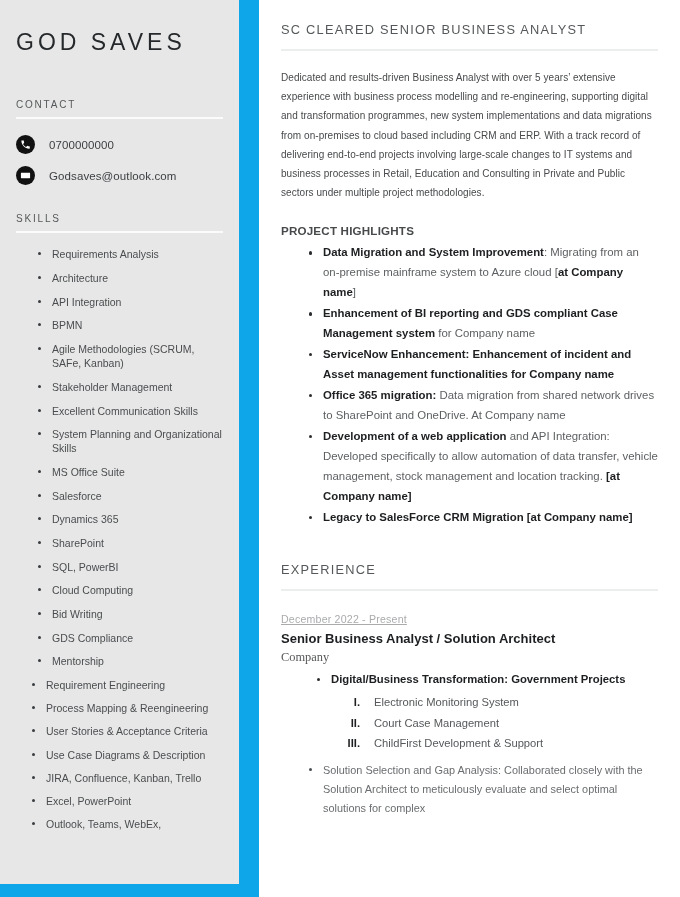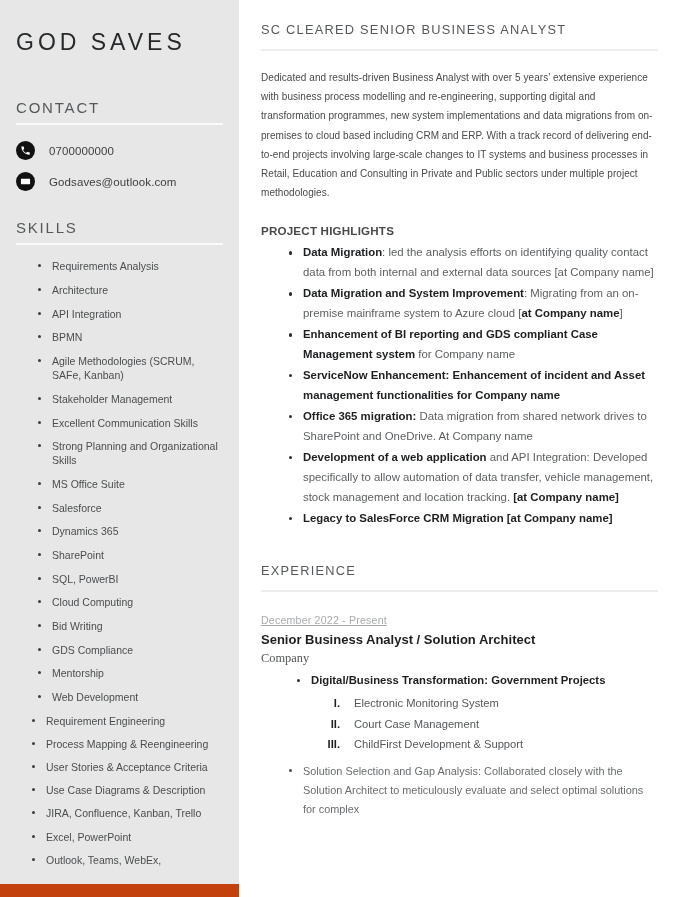--- a/index.html
+++ b/index.html
@@ -11,22 +11,23 @@
     width: 680px;
     height: 897px;
     font-family: "Liberation Sans", sans-serif;
     overflow: hidden;
     position: relative;
   }
   .page {
     width: 680px;
     height: 897px;
     display: flex;
-    background: #c2410c;
-    position: relative;
+    background: #0ea5e9;
+    position: relative;
+    gap: 20px;
   }
 
   
   .sidebar {
     width: 239px;
     min-width: 239px;
     background: #e7e7e7;
     height: 884px;
     box-sizing: border-box;
     padding: 0 16px 0 16px;
@@ -36,21 +37,21 @@
   .name-title {
     font-size: 23px;
     font-weight: 300;
     letter-spacing: 4.0px;
     color: #26292b;
     margin: 30px 0 0 0;
     line-height: 1.1;
     white-space: nowrap;
   }
   .side-section-head {
-    font-size: 15px;
+    font-size: 10px;
     letter-spacing: 1.8px;
     color: #55585a;
     font-weight: 400;
     margin: 0;
     padding: 0;
   }
   .side-rule {
     height: 2px;
     background: #fbfbfb;
     border: 0;
@@ -293,31 +294,30 @@
       <h2 class="side-section-head">SKILLS</h2>
       <hr class="side-rule">
       <ul class="skills">
         <li>Requirements Analysis</li>
         <li>Architecture</li>
         <li>API Integration</li>
         <li>BPMN</li>
         <li>Agile Methodologies (SCRUM, SAFe, Kanban)</li>
         <li>Stakeholder Management</li>
         <li>Excellent Communication Skills</li>
-        <li>Strong Planning and Organizational Skills</li>
+        <li>System Planning and Organizational Skills</li>
         <li>MS Office Suite</li>
         <li>Salesforce</li>
         <li>Dynamics 365</li>
         <li>SharePoint</li>
         <li>SQL, PowerBI</li>
         <li>Cloud Computing</li>
         <li>Bid Writing</li>
         <li>GDS Compliance</li>
         <li>Mentorship</li>
-        <li>Web Development</li>
         <li class="tight">Requirement Engineering</li>
         <li class="tight">Process Mapping &amp; Reengineering</li>
         <li class="tight">User Stories &amp; Acceptance Criteria</li>
         <li class="tight">Use Case Diagrams &amp; Description</li>
         <li class="tight">JIRA, Confluence, Kanban, Trello</li>
         <li class="tight">Excel, PowerPoint</li>
         <li class="tight">Outlook, Teams, WebEx,</li>
       </ul>
     </section>
 
@@ -326,21 +326,20 @@
   <main class="main">
 
     <h2 class="main-head">SC CLEARED SENIOR BUSINESS ANALYST</h2>
     <hr class="main-rule">
 
     <p class="summary">Dedicated and results-driven Business Analyst with over 5 years’ extensive experience with business process modelling and re-engineering, supporting digital and transformation programmes, new system implementations and data migrations from on-premises to cloud based including CRM and ERP. With a track record of delivering end-to-end projects involving large-scale changes to IT systems and business processes in Retail, Education and Consulting in Private and Public sectors under multiple project methodologies.</p>
 
     <h3 class="sub-head">PROJECT HIGHLIGHTS</h3>
 
     <ul class="bullets">
-      <li><b>Data Migration</b><span>: led the analysis efforts on identifying quality contact data from both internal and external data sources [at Company name]</span></li>
       <li><b>Data Migration and System Improvement</b><span>: Migrating from an on-premise mainframe system to Azure cloud [</span><b>at Company name</b><span>]</span></li>
       <li><b>Enhancement of BI reporting and GDS compliant Case Management system</b><span> for Company name</span></li>
       <li><b>ServiceNow Enhancement: Enhancement of incident and Asset management functionalities for Company name</b><span></span></li>
       <li><b>Office 365 migration:</b><span> Data migration from shared network drives to SharePoint and OneDrive. At Company name</span></li>
       <li><b>Development of a web application</b><span> and API Integration: Developed specifically to allow automation of data transfer, vehicle management, stock management and location tracking. </span><b>[at Company name]</b><span></span></li>
       <li><b>Legacy to SalesForce CRM Migration [at Company name]</b><span></span></li>
     </ul>
 
     <div class="exp-head-wrap">
       <h2 class="main-head">EXPERIENCE</h2>

